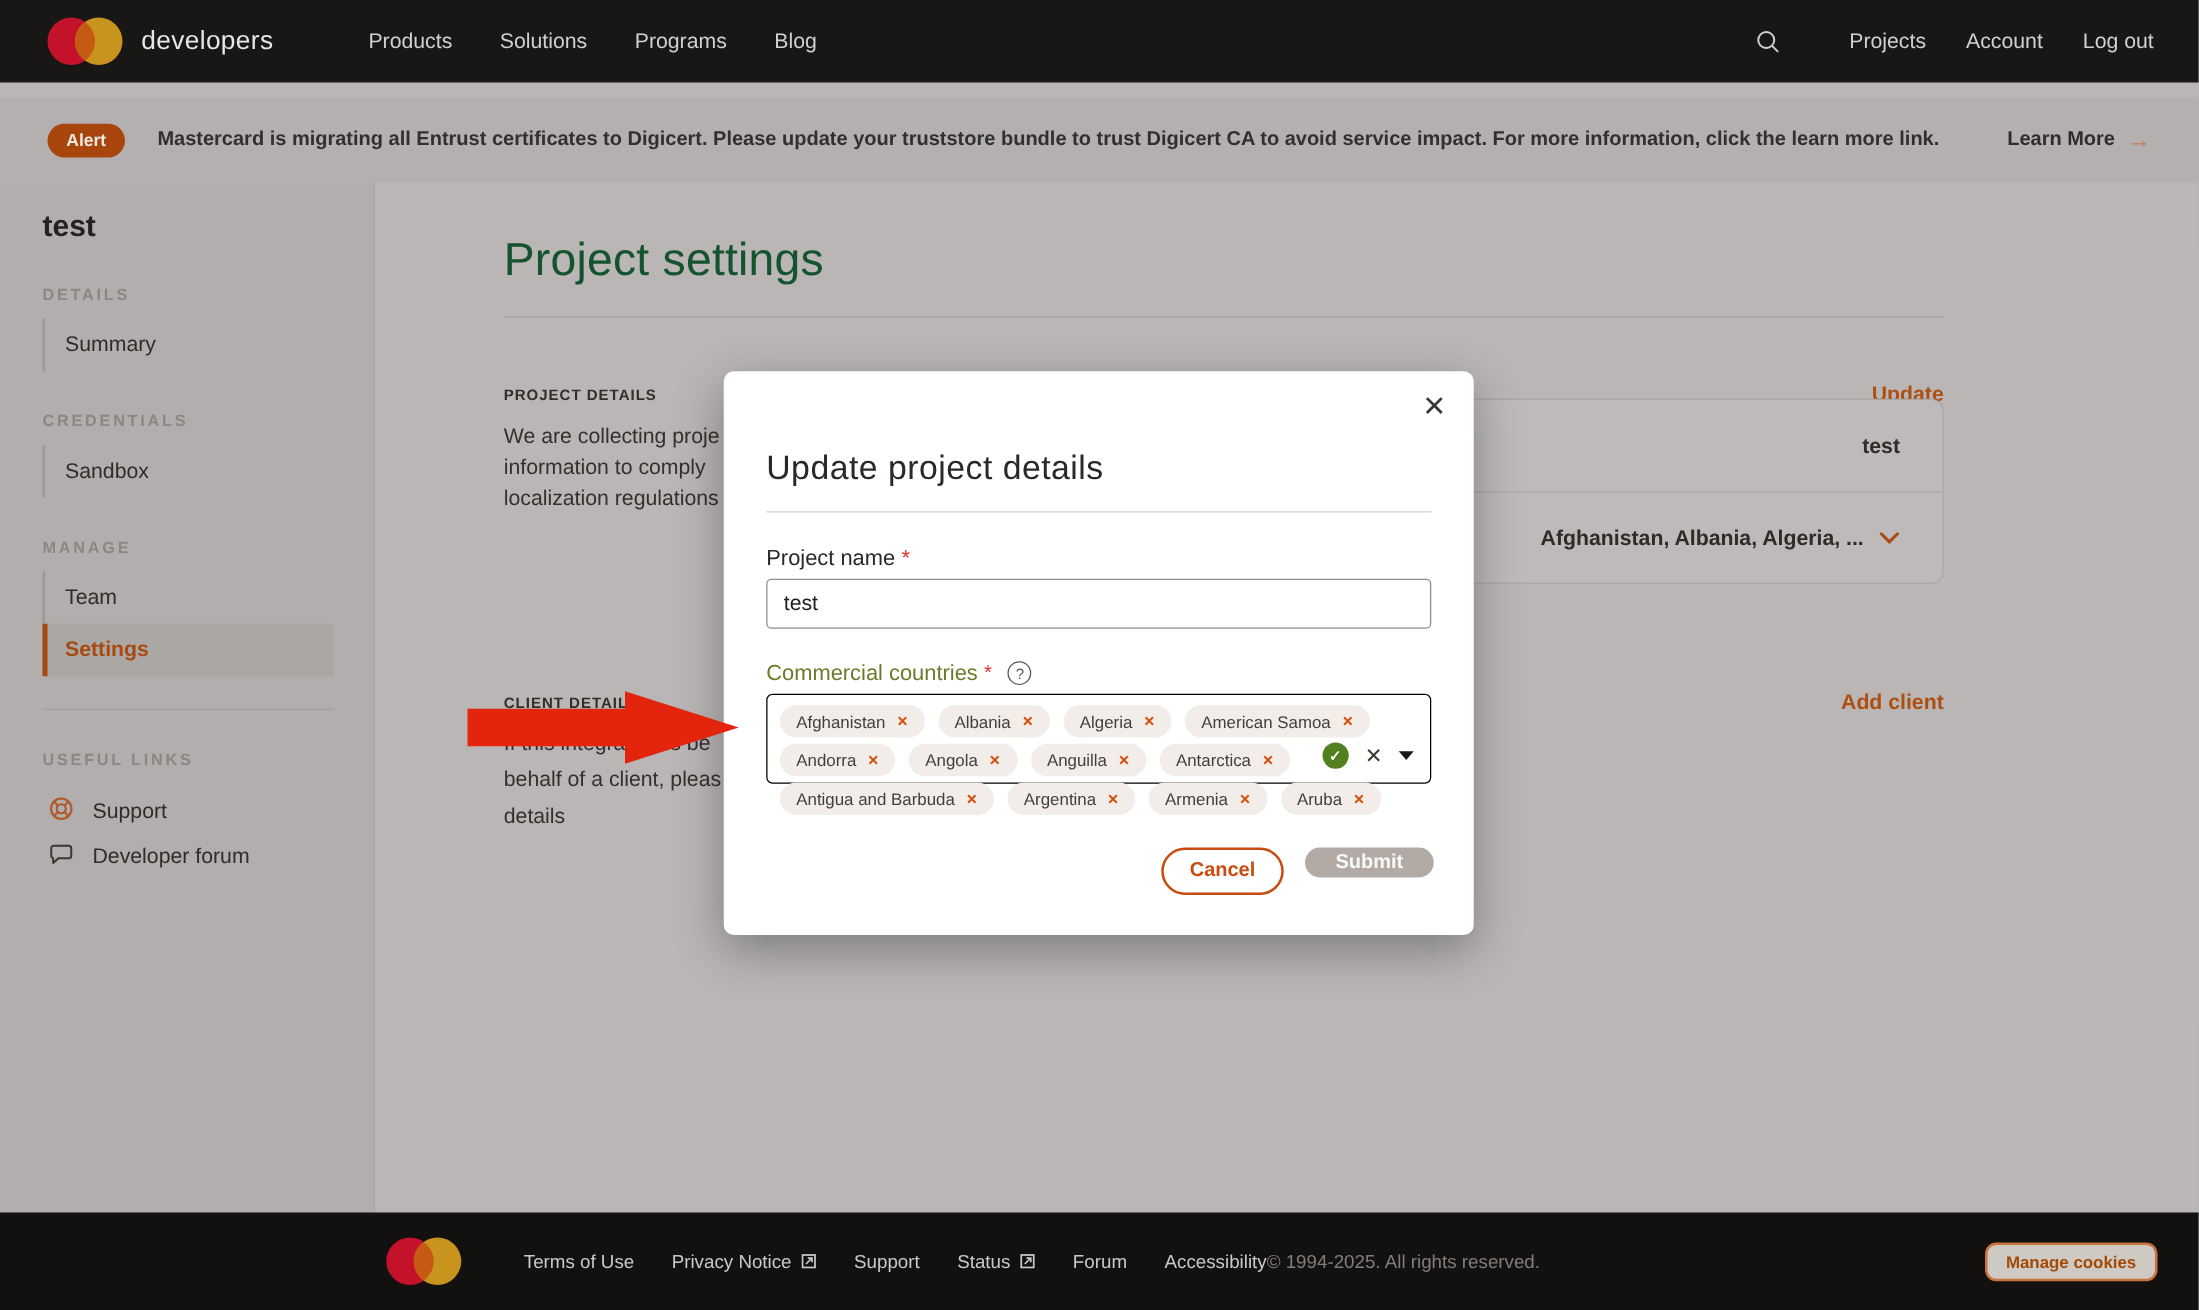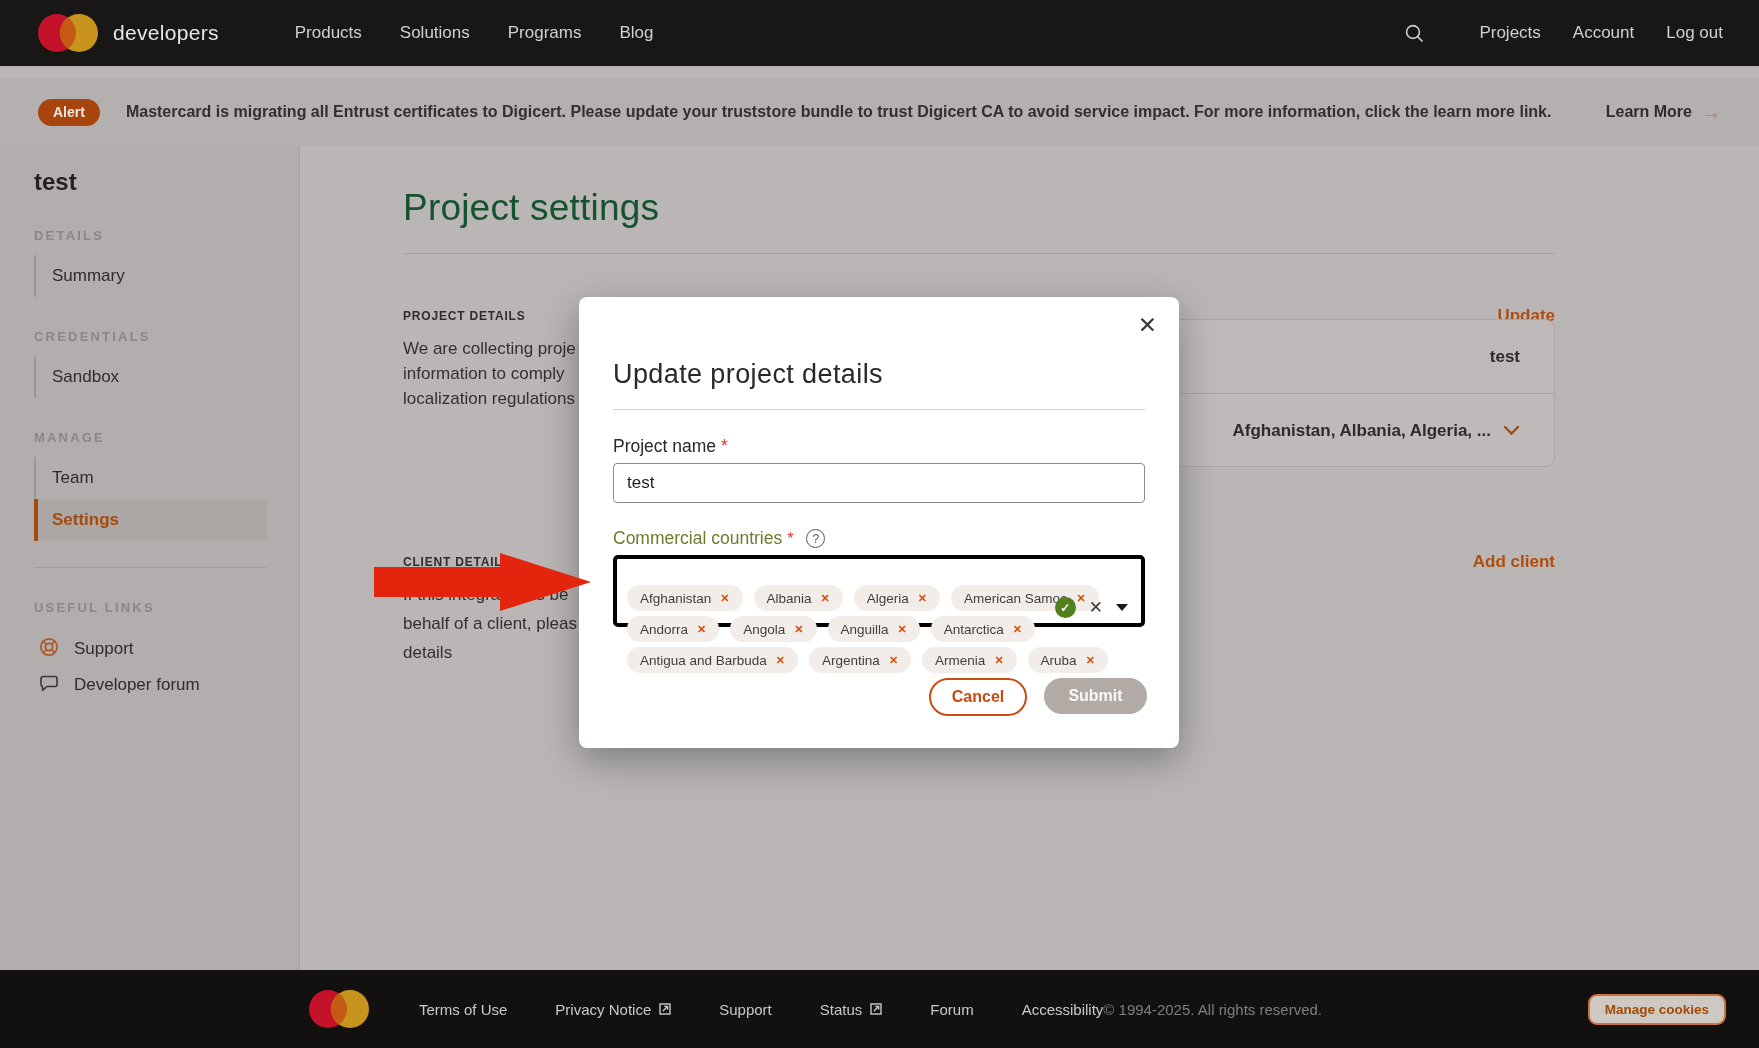--- a/index.html
+++ b/index.html
@@ -73,45 +73,45 @@
   .field-label { position:absolute; top:139px; left:34px; font-size:17.5px; color:#2B2826; }
   .req { color:#DE3730; margin-left:5px; }
   .name-input { position:absolute; top:166px; left:34px; width:532px; height:40px;
                 border:1px solid #8F8D8B; border-radius:4px; font-size:17px; padding:0 13px;
                 color:#201E1C; font-family:inherit; background:#fff; }
   .cc-row { position:absolute; top:231px; left:34px; display:flex; align-items:center; }
   .cc-label { font-size:17.5px; color:#6E7A2B; }
   .help { width:19px; height:19px; border-radius:50%; border:1.5px solid #5A5755; color:#5A5755;
           font-size:12px; display:flex; align-items:center; justify-content:center; margin-left:13px; cursor:pointer; }
   .cc-box { position:absolute; top:258px; left:34px; width:532px; height:72px;
-            border:4px solid #000000; border-radius:5px; padding:26px 10px; cursor:text; }
+            border:1px solid #000000; border-radius:5px; padding:8px 10px; cursor:text; }
   .tag-row { display:flex; gap:11px; margin-bottom:5px; }
   .tag { display:flex; align-items:center; gap:9px; background:#F2EDE8; border-radius:14px;
          padding:0 13px; height:26px; font-size:13.5px; color:#433E3B; white-space:nowrap; }
   .tag-x { color:#D4500F; font-size:11px; font-weight:700; cursor:pointer; }
   .cc-controls { position:absolute; right:13px; top:38px; display:flex; align-items:center; gap:13px; }
   .check { width:21px; height:21px; border-radius:50%; background:#53801F; color:#fff; font-size:12px;
            font-weight:700; display:flex; align-items:center; justify-content:center; }
   .clear { font-size:17px; color:#3E3B39; cursor:pointer; line-height:1; }
   .caret { width:0; height:0; border-left:6px solid transparent; border-right:6px solid transparent;
            border-top:7px solid #1B1918; cursor:pointer; }
   .modal-btns { position:absolute; top:381px; right:32px; display:flex; gap:17px; }
   .btn-cancel { width:98px; height:38px; border-radius:19px; border:2px solid #C94B10; background:#fff;
                 color:#C94B10; font-weight:700; font-size:16px; font-family:inherit; cursor:pointer; }
-  .btn-submit { width:103px; height:36px; border-radius:19px; border:none; background:#B2ABA5;
+  .btn-submit { width:103px; height:24px; border-radius:19px; border:none; background:#B2ABA5;
                 color:#FAF8F7; font-weight:700; font-size:16px; font-family:inherit; }
 
   
   .annot-arrow { position:absolute; left:370px; top:549px; z-index:70; pointer-events:none; }
 
   
   .footer { position:absolute; bottom:0; left:0; right:0; height:78px; background:#131110;
             display:flex; align-items:center; padding:0 33px; z-index:5; }
   .f-logo { margin-left:274px; display:flex; }
-  .f-links { display:flex; gap:48px; margin-left:48px; align-items:center; }
+  .f-links { display:flex; gap:30px; margin-left:48px; align-items:center; }
   .f-link { display:flex; align-items:center; gap:8px; color:#CBC9C7; font-size:15px; font-weight:500;
             cursor:pointer; text-decoration:none; white-space:nowrap; }
   .f-copy { color:#807D7B; font-size:15px; white-space:nowrap; }
   .f-cookies { margin-left:auto; height:31px; padding:0 15px; border-radius:9px; border:2px solid #C8733C;
                background:#CFC9C4; color:#A34A06; font-size:13.5px; font-weight:700; font-family:inherit; cursor:pointer; }
 </style>
 </head>
 <body>
 
 <header class="hdr">

